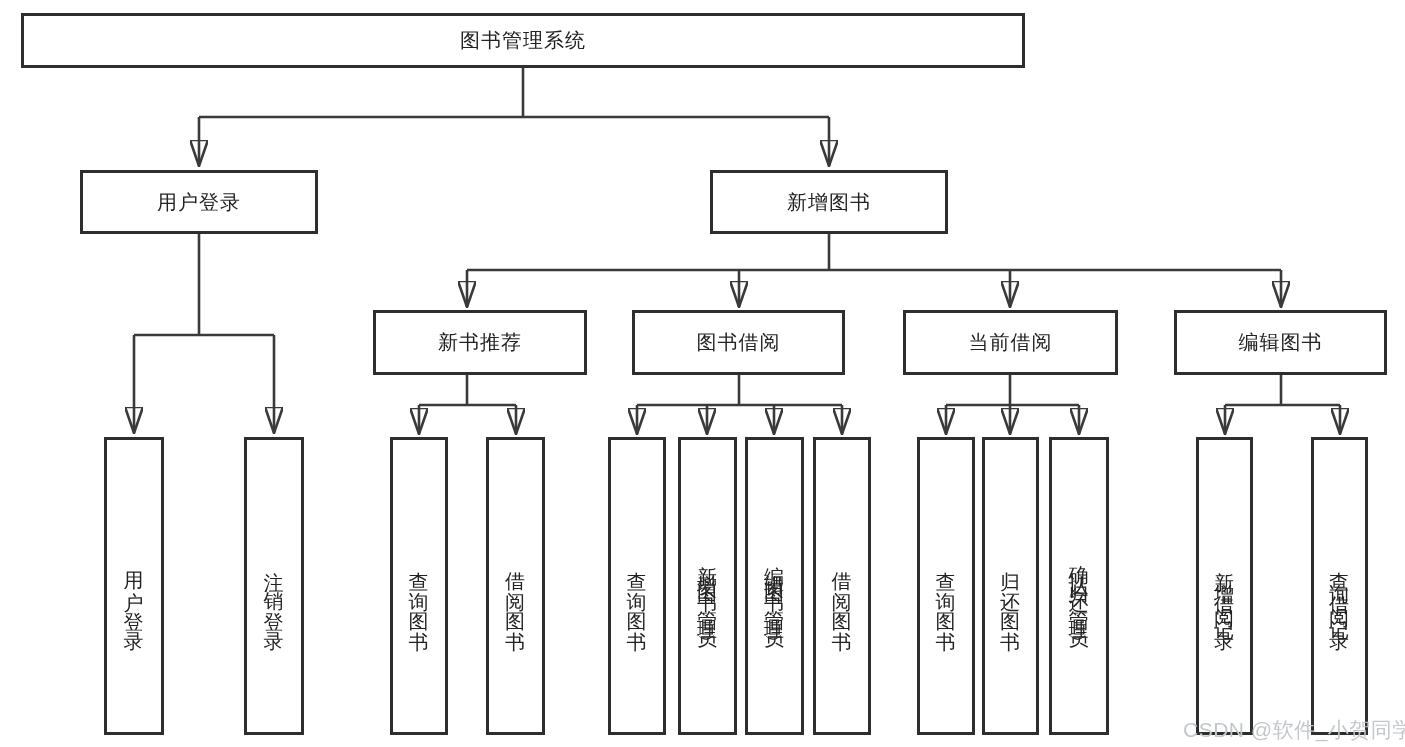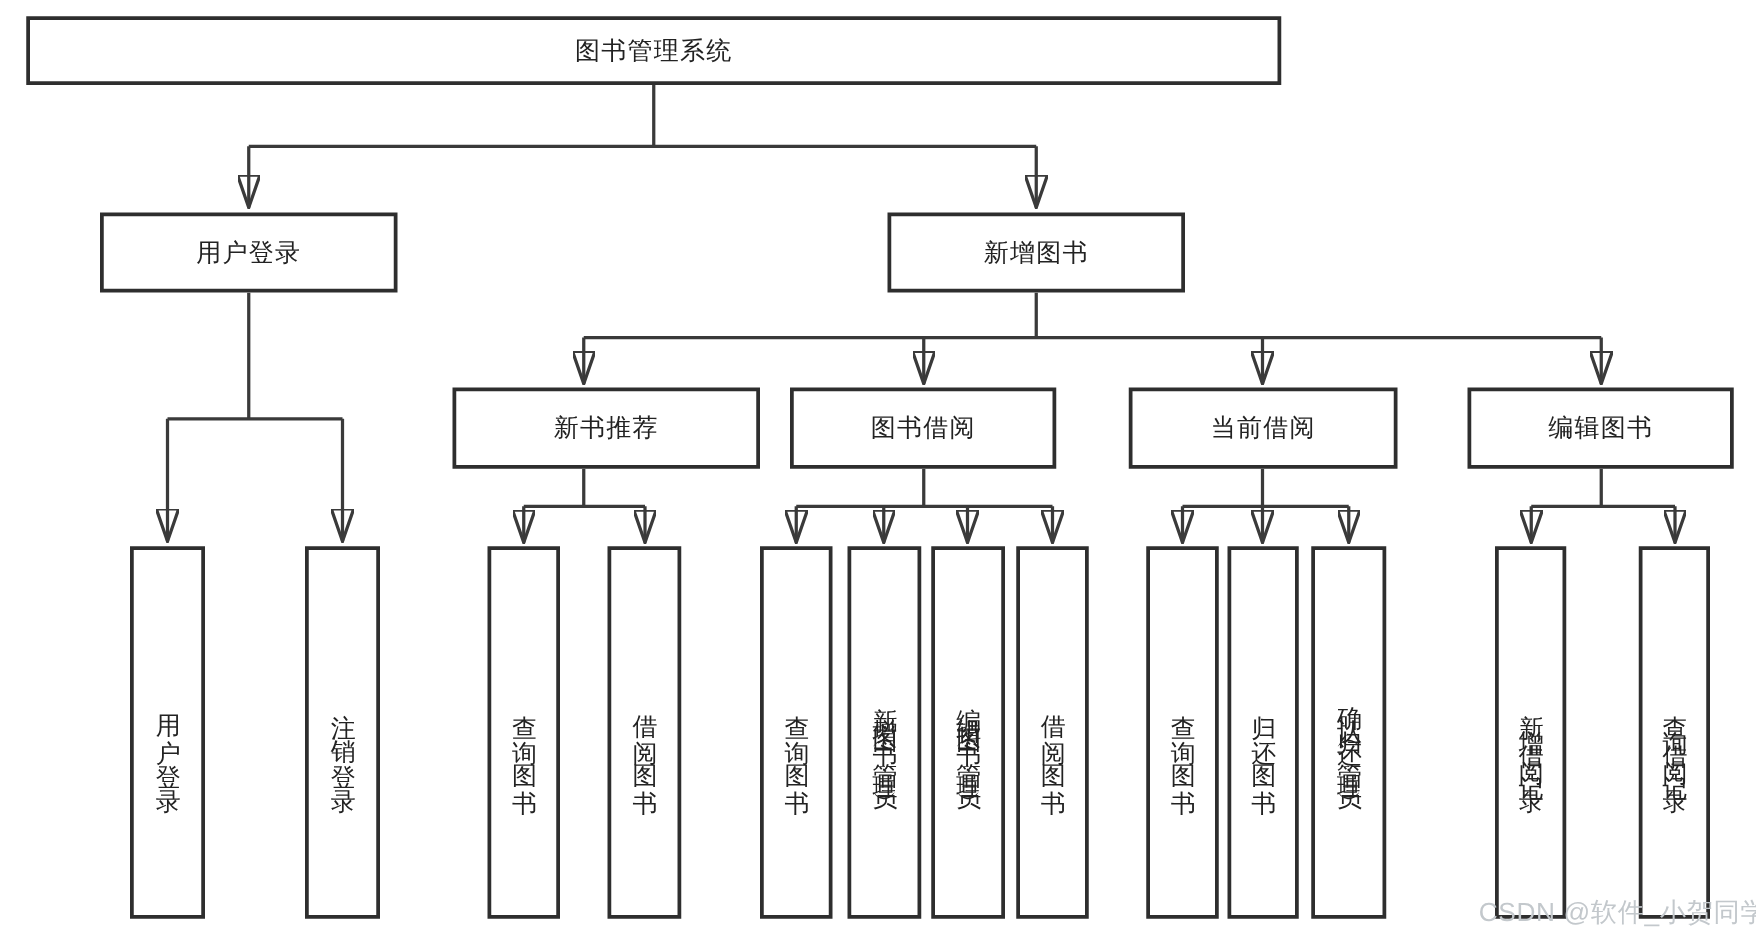--- a/index.html
+++ b/index.html
@@ -93,21 +93,21 @@
     <span>图书管理系统</span>
   </div>
 
   <div class="box h" style="left:80px;top:170px;width:238px;height:64px">
     <span>用户登录</span>
   </div>
   <div class="box h" style="left:710px;top:170px;width:238px;height:64px">
     <span>新增图书</span>
   </div>
 
-  <div class="box h" style="left:362px;top:310px;width:246px;height:65px">
+  <div class="box h" style="left:373px;top:310px;width:214px;height:65px">
     <span>新书推荐</span>
   </div>
   <div class="box h" style="left:632px;top:310px;width:213px;height:65px">
     <span>图书借阅</span>
   </div>
   <div class="box h" style="left:903px;top:310px;width:215px;height:65px">
     <span>当前借阅</span>
   </div>
   <div class="box h" style="left:1174px;top:310px;width:213px;height:65px">
     <span>编辑图书</span>

